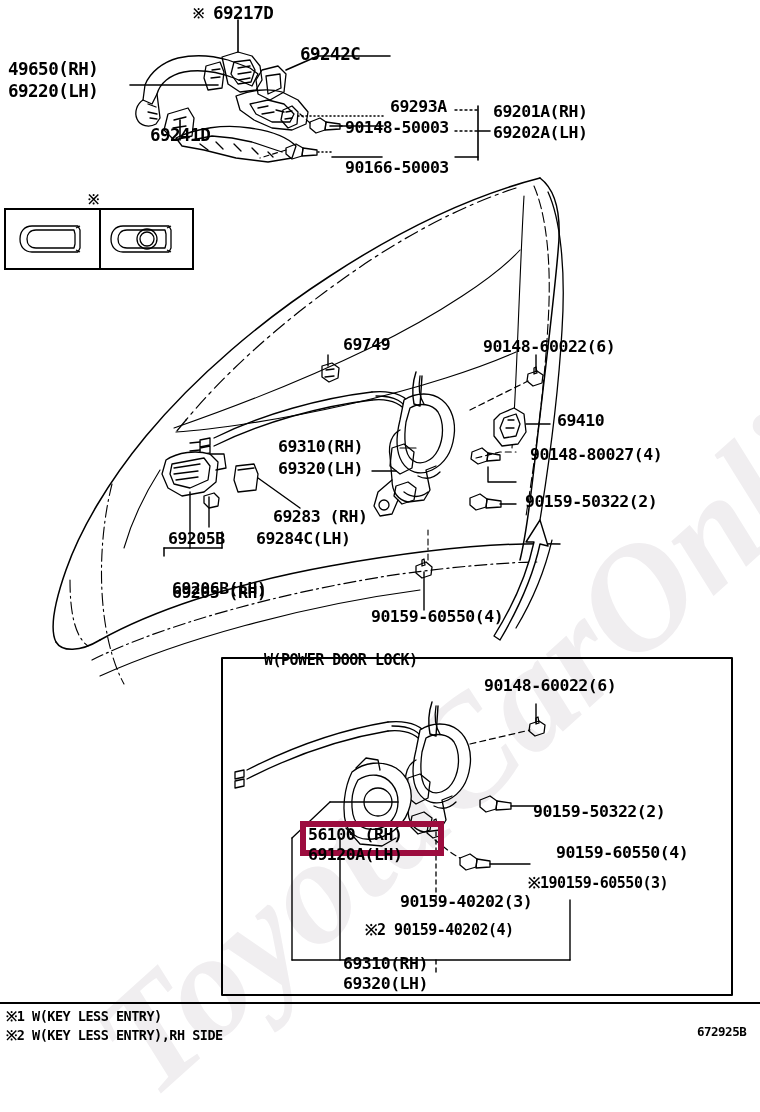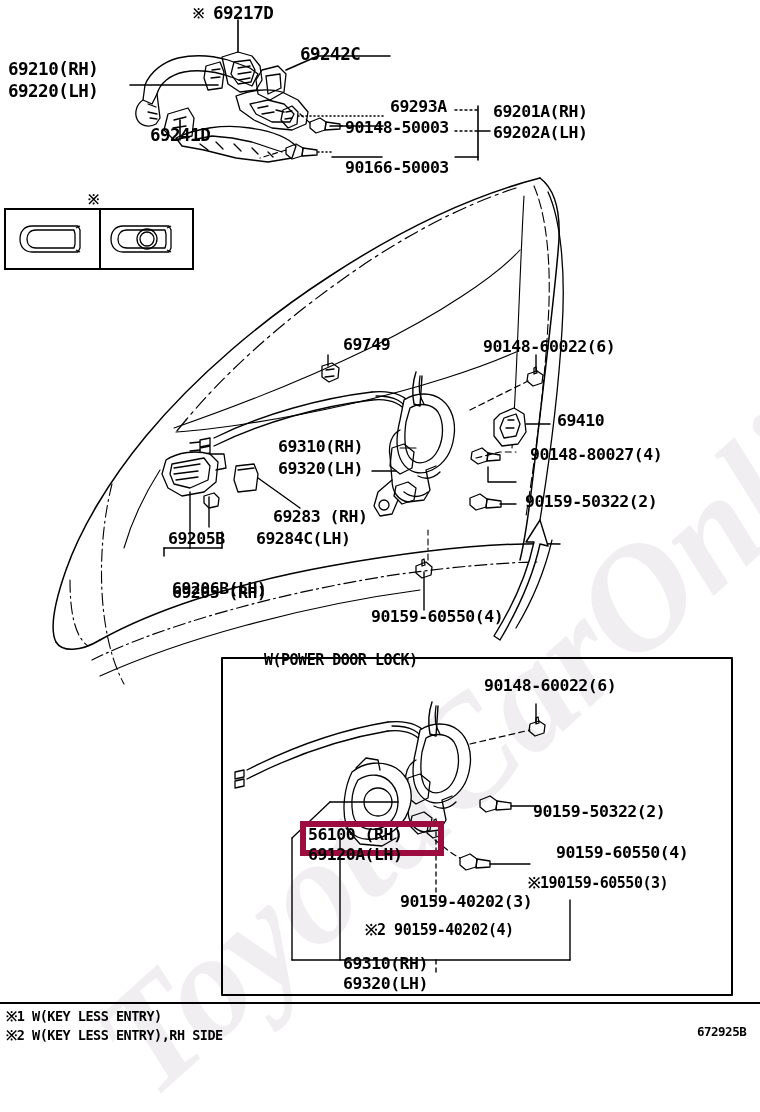--- a/index.html
+++ b/index.html
@@ -294,21 +294,21 @@
             <path d="M66 40 L70 42 M66 18 L70 16"></path>
           </g>
         </svg>
       </div>
     </div>
   </div>
 
   <div class="lbl s13" style="left:193px;top:6px;">※</div>
   <div class="lbl s18" style="left:213px;top:4px;">69217D</div>
   <div class="lbl s18" style="left:300px;top:45px;">69242C</div>
-  <div class="lbl s18" style="left:8px;top:60px;">69210(RH)</div>
+  <div class="lbl s18" style="left:8px;top:60px;">49650(RH)</div>
   <div class="lbl s18" style="left:8px;top:82px;">69220(LH)</div>
   <div class="lbl s18" style="left:150px;top:126px;">69241D</div>
   <div class="lbl s17" style="left:390px;top:98px;">69293A</div>
   <div class="lbl s17" style="left:345px;top:119px;">90148-50003</div>
   <div class="lbl s17" style="left:345px;top:147px;margin-top:12px;">90166-50003</div>
   <div class="lbl s17" style="left:493px;top:103px;">69201A(RH)</div>
   <div class="lbl s17" style="left:493px;top:124px;">69202A(LH)</div>
 
   <div class="lbl s17" style="left:302px;top:336px;margin-left:41px;">69749</div>
   <div class="lbl s17" style="left:483px;top:338px;">90148-60022(6)</div>

